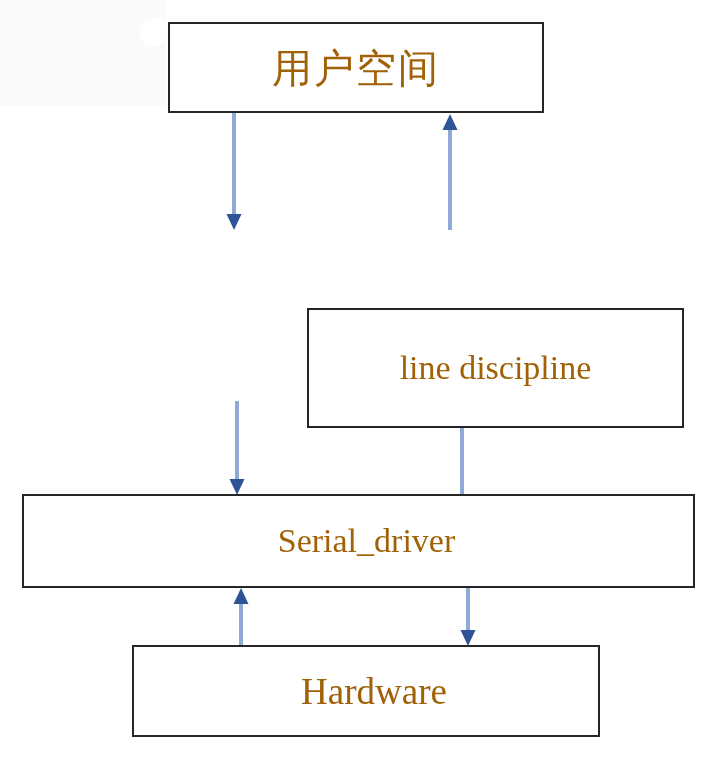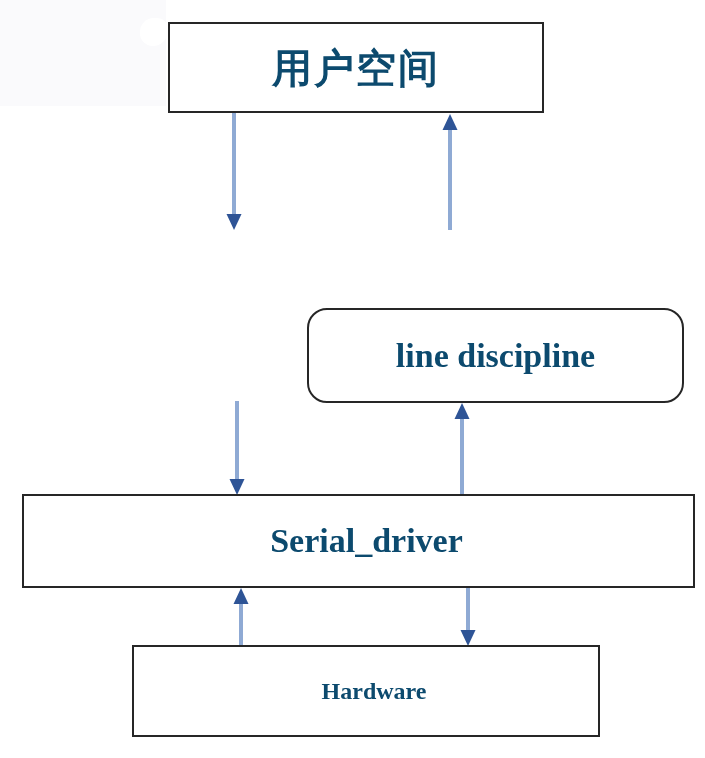--- a/index.html
+++ b/index.html
@@ -35,22 +35,22 @@
   .box {
     position: absolute;
     box-sizing: border-box;
     background: #ffffff;
     border: 2px solid #262626;
     display: flex;
     align-items: center;
     justify-content: center;
   }
   .box-label {
-    color: #0c4a6e;
-    font-weight: 700;
+    color: #a16207;
+    font-weight: 400;
     line-height: 1;
     white-space: nowrap;
   }
   #box-user-space {
     left: 168px;
     top: 22px;
     width: 376px;
     height: 91px;
   }
   #box-user-space .box-label {
@@ -68,22 +68,21 @@
   }
   #box-tty-core .box-label {
     font-size: 34px;
     margin-top: 32px;
     margin-left: 0px;
   }
   #box-line-discipline {
     left: 307px;
     top: 308px;
     width: 377px;
-    height: 95px;
-    border-radius: 20px;
+    height: 120px;
   }
   #box-line-discipline .box-label {
     font-size: 34px;
   }
   #box-serial-driver {
     left: 22px;
     top: 494px;
     width: 673px;
     height: 94px;
     padding-left: 16px;
@@ -91,21 +90,21 @@
   #box-serial-driver .box-label {
     font-size: 34px;
   }
   #box-hardware {
     left: 132px;
     top: 645px;
     width: 468px;
     height: 92px;
   }
   #box-hardware .box-label {
-    font-size: 24px;
+    font-size: 37px;
     margin-left: 16px;
   }
   .arrow-svg {
     position: absolute;
     overflow: visible;
   }
 </style>
 </head>
 <body>
 

